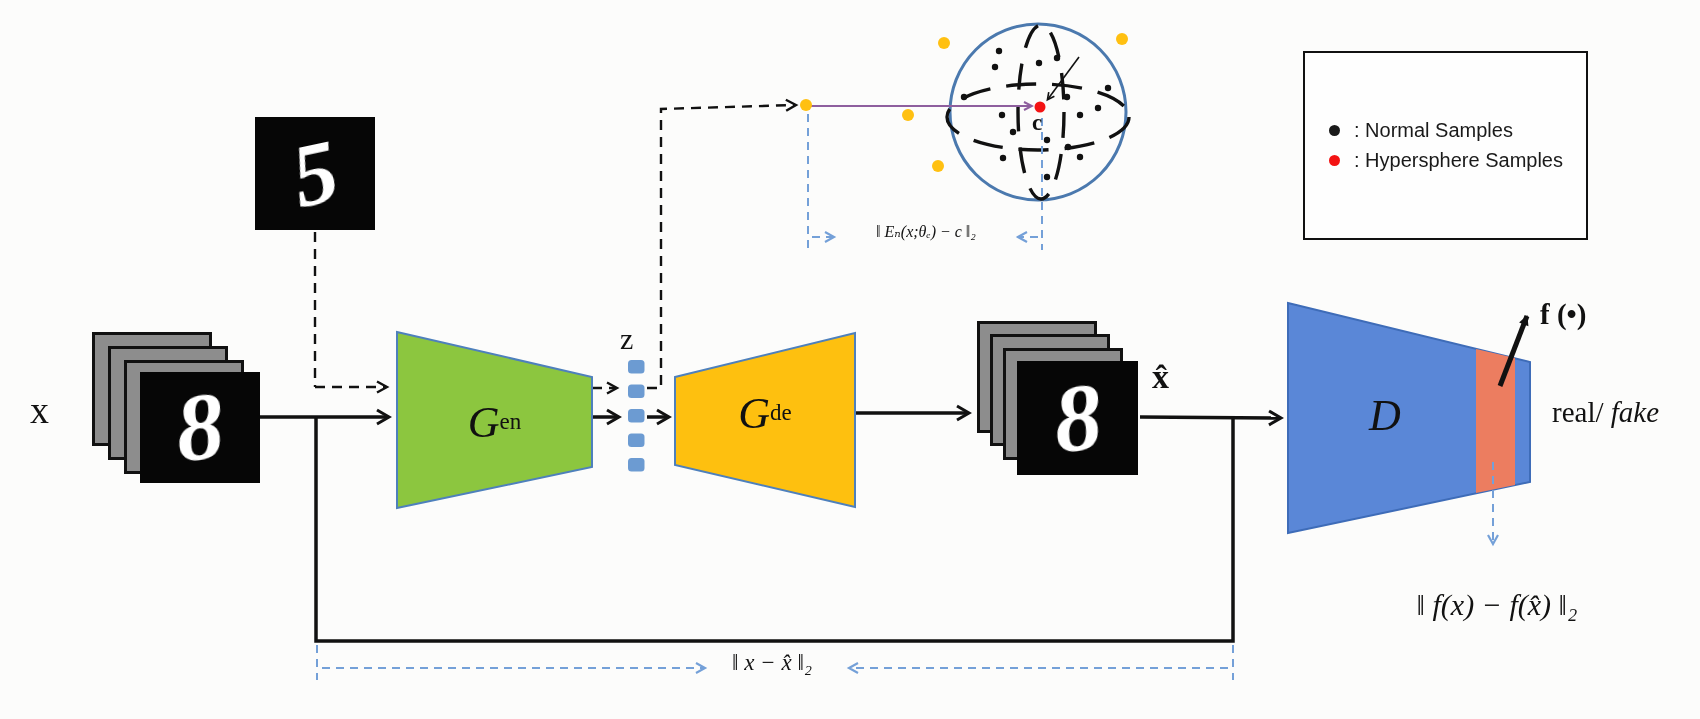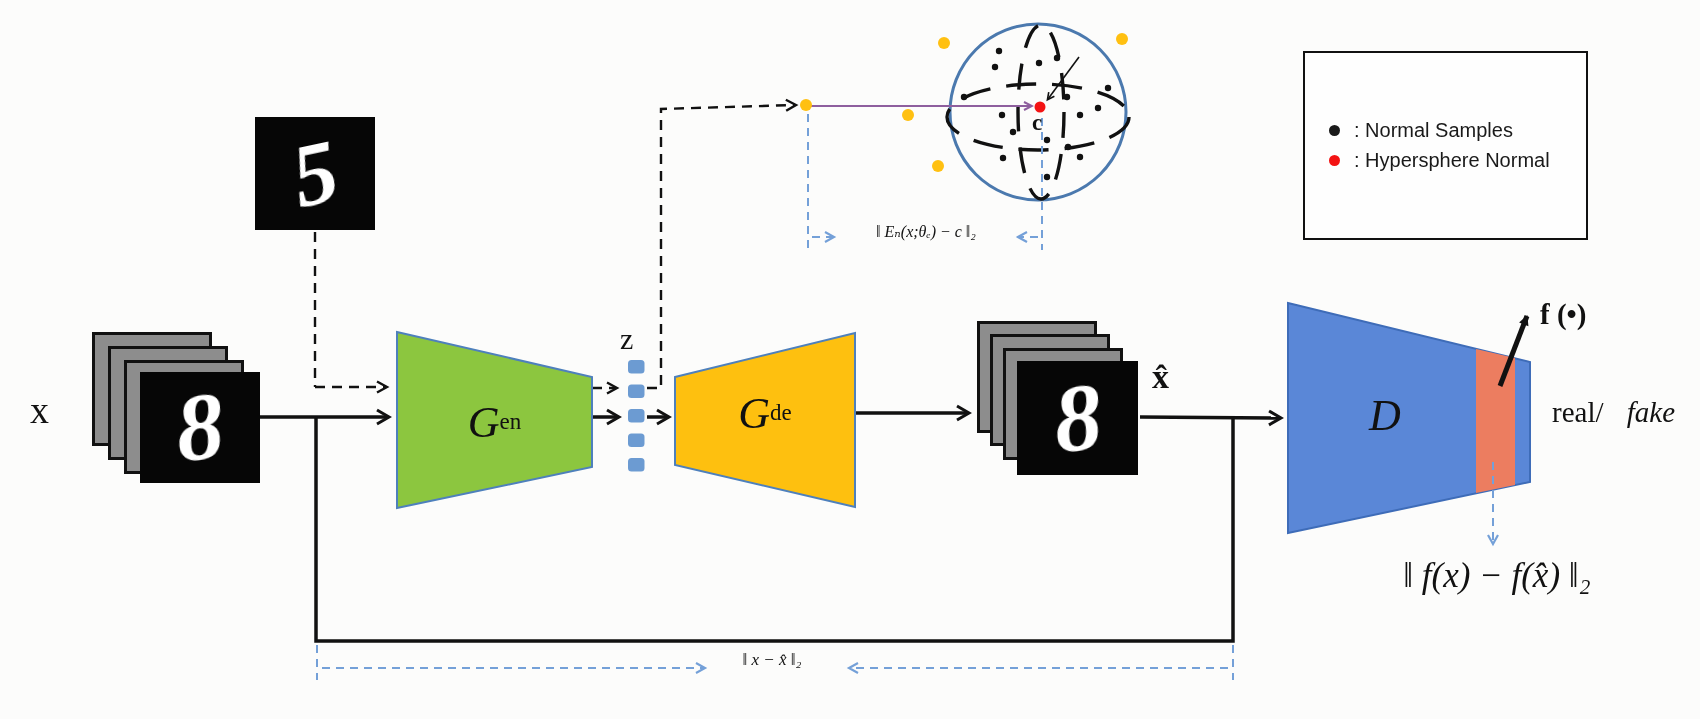--- a/index.html
+++ b/index.html
@@ -158,33 +158,33 @@
       <span class="sub">de</span>
   </div>
   <div class="blk-label" style="left:1310px;top:375px;width:150px;height:80px;">
     <span class="big-var">D</span>
   </div>
 
   <div class="lbl" style="left:1152px;top:358px;font-size:34px;font-weight:bold;">x̂</div>
   <div class="lbl" style="left:1540px;top:298px;font-size:29px;font-weight:bold;">f (•)</div>
 
   <div class="lbl" style="left:1552px;top:396px;font-size:29px;">
-    <span>real/ </span><span style="font-style:italic;margin-left:16px;">fake</span>
+    <span>real/ </span><span style="font-style:italic;">fake</span>
   </div>
 
   <div class="lbl" style="left:1032px;top:110px;font-size:23px;font-weight:bold;">c</div>
 
   <div class="lbl math" style="left:926px;top:222px;transform:translateX(-50%);">‖ Eₙ(x;θₑ) − c ‖₂</div>
-  <div class="lbl math" style="left:1497px;top:556px;transform:translateX(-50%);font-size:35px;">‖ f(x) − f(x̂) ‖₂</div>
-  <div class="lbl math" style="left:772px;top:650px;transform:translateX(-50%);font-size:17px;">‖ x − x̂ ‖₂</div>
+  <div class="lbl math" style="left:1497px;top:588px;transform:translateX(-50%);font-size:30px;">‖ f(x) − f(x̂) ‖₂</div>
+  <div class="lbl math" style="left:772px;top:650px;transform:translateX(-50%);font-size:23px;">‖ x − x̂ ‖₂</div>
 
   <div class="legend">
     <div class="legend-row">
       <span class="legend-dot" style="background: rgb(26, 26, 26);"></span>
       <span class="legend-text">: Normal Samples</span>
     </div>
     <div class="legend-row">
       <span class="legend-dot" style="background: rgb(243, 19, 19);"></span>
-      <span class="legend-text">: Hypersphere Normal</span>
+      <span class="legend-text">: Hypersphere Samples</span>
     </div>
   </div>
 
 </div>
 
 </body></html>

